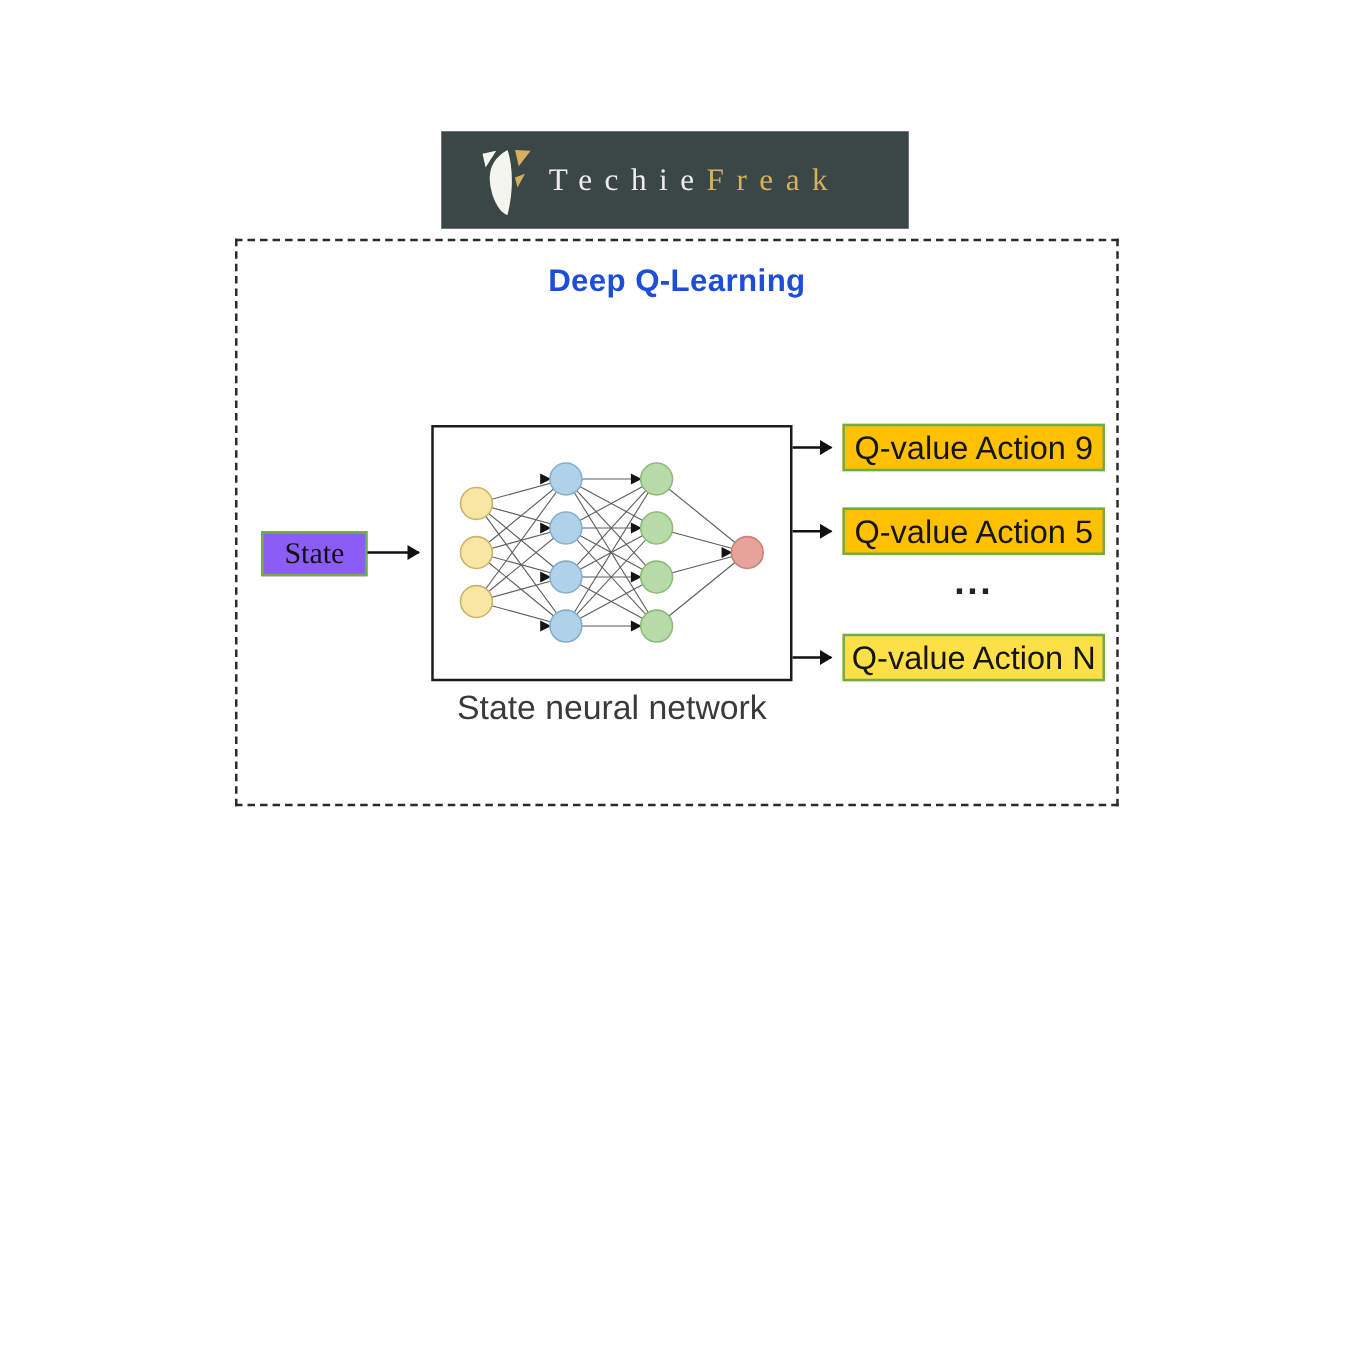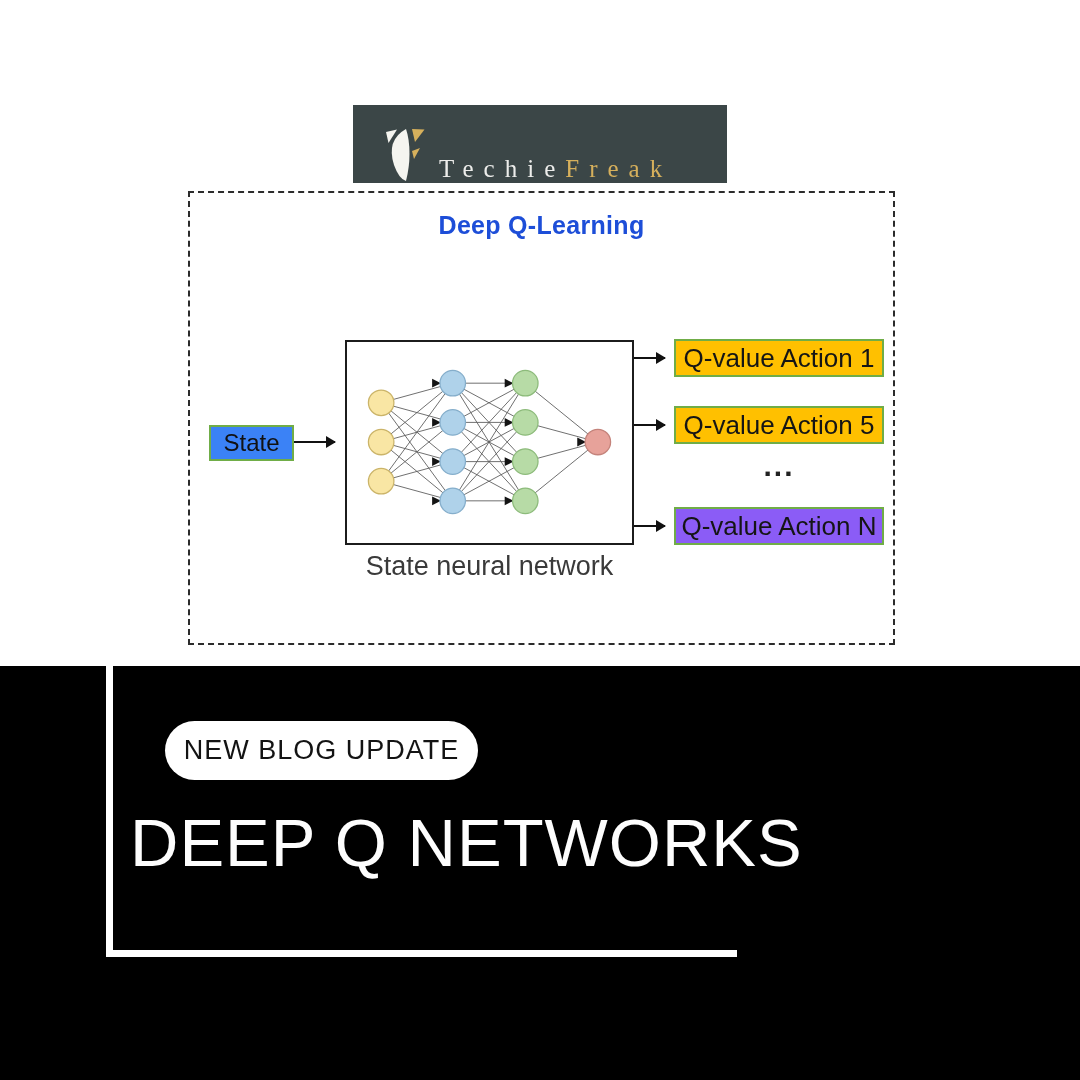--- a/index.html
+++ b/index.html
@@ -4,21 +4,21 @@
 <style>
   html,body{margin:0;padding:0;background:#777;}
   .canvas{
     position:relative;width:1080px;height:1080px;background:#ffffff;
     overflow:hidden;font-family:"Liberation Sans",sans-serif;
     margin:0 auto;
   }
   
   .logo-banner{
     position:absolute;left:353px;top:105px;width:374px;height:78px;
-    display:flex;align-items:flex-end;padding-left:20px;box-sizing:border-box;
+    display:flex;align-items:center;padding-left:20px;box-sizing:border-box;
   }
   .logo-mark{width:62px;height:60px;flex:0 0 auto;margin-right:4px;}
   .wordmark{
     font-family:"Liberation Serif","DejaVu Serif",serif;
     font-size:25px;letter-spacing:10px;white-space:nowrap;
     margin-top:2px;
   }
   
   .diagram{
     position:absolute;left:188px;top:191px;width:707px;height:454px;
@@ -91,21 +91,21 @@
       <path d="M39 28 L47 25 L41 36 Z" fill="#D6B05C"></path>
     </svg>
     <div class="wordmark">
       <span style="color: rgb(237, 237, 235);">Techie</span><span style="color: rgb(214, 176, 92);">Freak</span>
     </div>
   </div>
 
   <div class="diagram">
     <div class="diagram-title">Deep Q-Learning</div>
 
-    <div class="state-box" style="background: #3b82f6; border-color: rgb(112, 173, 71);">State</div>
+    <div class="state-box" style="background: #8b5cf6; border-color: rgb(112, 173, 71); font-family: Liberation Serif, serif;">State</div>
     <div class="harrow arrow-state"></div>
 
     <div class="nn-box">
       <svg id="nn-svg" viewBox="0 0 289 205">
           <line x1="34" y1="62" x2="107" y2="42" stroke="#5c5c5c" stroke-width="0.9"></line>
           <line x1="34" y1="62" x2="107" y2="82" stroke="#5c5c5c" stroke-width="0.9"></line>
           <line x1="34" y1="62" x2="107" y2="122" stroke="#5c5c5c" stroke-width="0.9"></line>
           <line x1="34" y1="62" x2="107" y2="162" stroke="#5c5c5c" stroke-width="0.9"></line>
           <line x1="34" y1="102" x2="107" y2="42" stroke="#5c5c5c" stroke-width="0.9"></line>
           <line x1="34" y1="102" x2="107" y2="82" stroke="#5c5c5c" stroke-width="0.9"></line>
@@ -157,26 +157,20 @@
           <circle cx="181" cy="162" r="13" fill="#B7DBA6" stroke="#8DBB7B" stroke-width="1.3"></circle>
           <circle cx="255" cy="102" r="13" fill="#E7A29A" stroke="#C4837B" stroke-width="1.3"></circle>
         </svg>
     </div>
     <div class="nn-caption">State neural network</div>
 
     <div class="harrow arrow-q1"></div>
     <div class="harrow arrow-q2"></div>
     <div class="harrow arrow-qn"></div>
 
-    <div class="q-box" style="top: 146px; background: rgb(255, 192, 0); border-color: rgb(112, 173, 71);">Q-value Action 1</div>
+    <div class="q-box" style="top: 146px; background: rgb(255, 192, 0); border-color: rgb(112, 173, 71);">Q-value Action 9</div>
     <div class="q-box" style="top: 213px; background: rgb(255, 192, 0); border-color: rgb(112, 173, 71);">Q-value Action 5</div>
     <div class="q-dots">...</div>
-    <div class="q-box" style="top: 314px; background: #8b5cf6; border-color: rgb(112, 173, 71);">Q-value Action N</div>
+    <div class="q-box" style="top: 314px; background: #fde047; border-color: rgb(112, 173, 71);">Q-value Action N</div>
   </div>
 
-  <div class="footer">
-    <div class="frame-vline"></div>
-    <div class="frame-hline"></div>
-    <div class="badge-pill">NEW BLOG UPDATE</div>
-    <div class="footer-title">DEEP Q NETWORKS</div>
-  </div>
 
 </div>
 
 </body></html>

